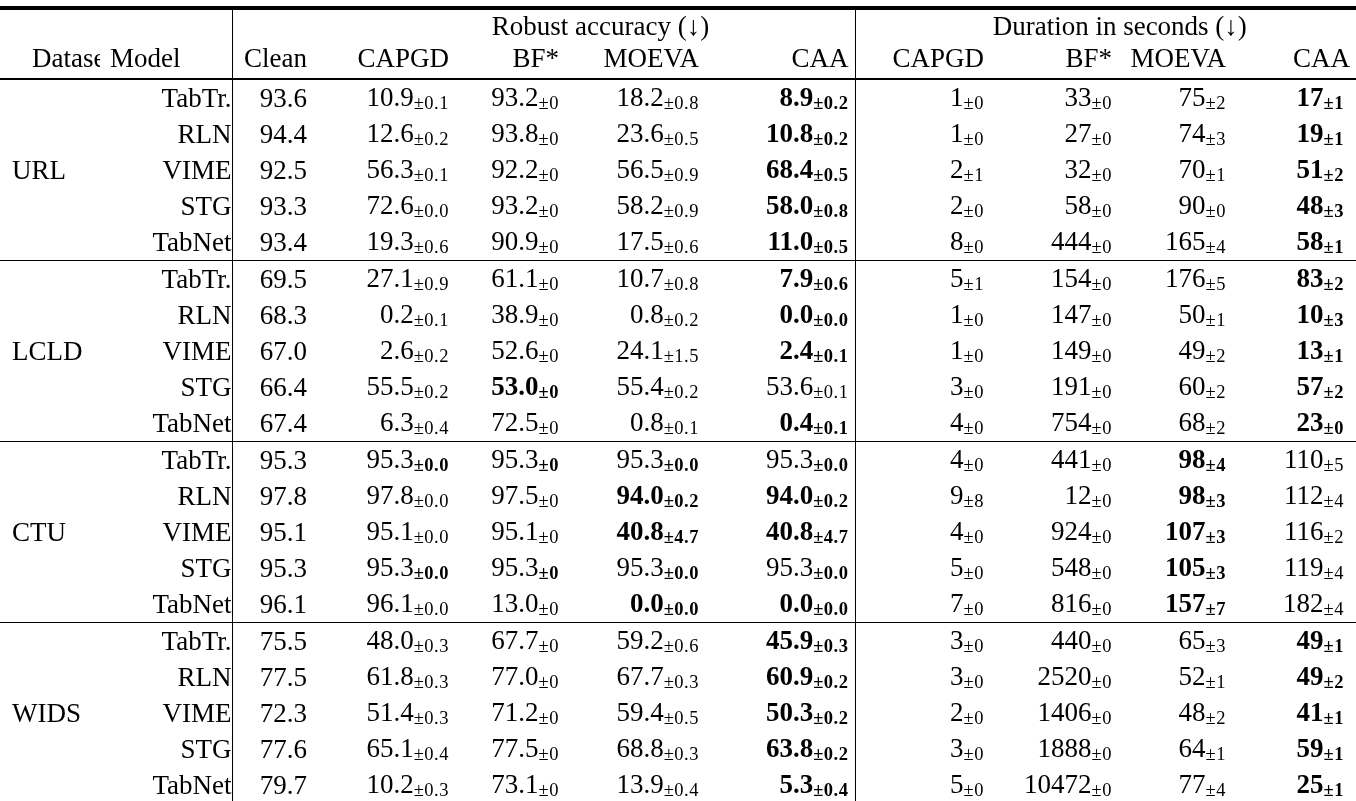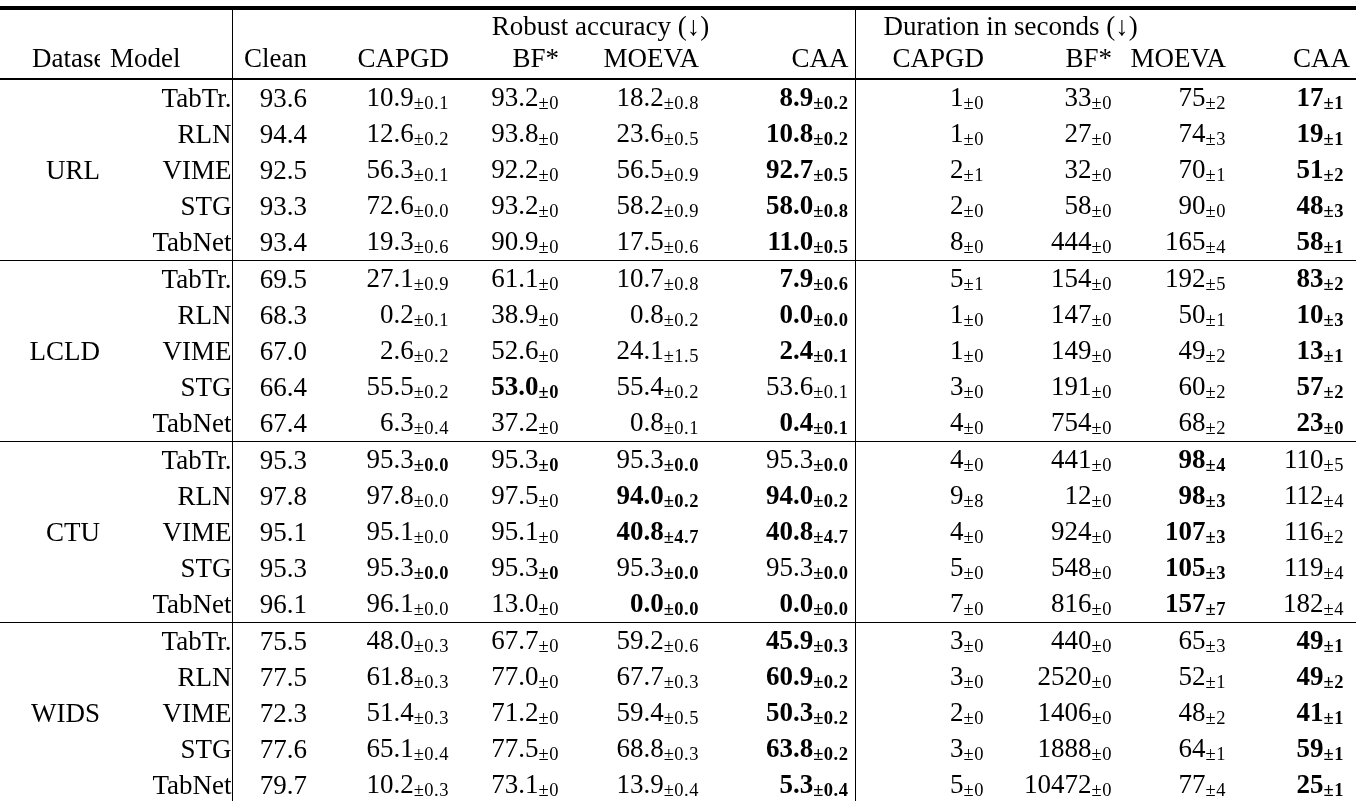--- a/index.html
+++ b/index.html
@@ -27,29 +27,29 @@
     white-space: nowrap;
     overflow: hidden;
   }
   thead th { height: 32px; vertical-align: bottom; }
   thead tr.subhead th { border-bottom: 2.5px solid #000; padding-bottom: 4px; }
   tbody td { height: 36px; }
   tbody.sep tr:first-child td { border-top: 1.8px solid #000; }
 
   .vr { border-right: 1.7px solid #000; }
 
-  .c-dataset { text-align: right; padding-left: 4px; vertical-align: middle; }
+  .c-dataset { text-align: left; padding-left: 12px; vertical-align: middle; }
   .c-model   { text-align: right; padding-left: 10px; }
   .c-num     { text-align: right; padding-right: 6px; }
   .last      { padding-right: 12px; text-align: right; }
 
   th.h-left  { text-align: left; }
   th.h-num   { text-align: right; padding-right: 6px; }
   th.h-span0 { text-align: center; padding-left: 114px; }
-  th.h-span1 { text-align: left; padding-left: 28px; }
+  th.h-span1 { text-align: center; padding-left: 28px; }
 
   .m { }
   .s { font-size: 18.5px; vertical-align: -2.5px; letter-spacing: 0.5px; }
   .b { font-weight: 700; }
 </style>
 </head>
 <body>
 
 <table class="results">
   <colgroup>
@@ -110,21 +110,21 @@
         <td class="c-num"><span class="m">27</span><span class="s">±0</span></td>
         <td class="c-num"><span class="m">74</span><span class="s">±3</span></td>
         <td class="c-num last"><span class="m b">19</span><span class="s b">±1</span></td>
       </tr>
       <tr>
         <td class="c-model vr">VIME</td>
         <td class="c-num"><span class="m">92.5</span></td>
         <td class="c-num"><span class="m">56.3</span><span class="s">±0.1</span></td>
         <td class="c-num"><span class="m">92.2</span><span class="s">±0</span></td>
         <td class="c-num"><span class="m">56.5</span><span class="s">±0.9</span></td>
-        <td class="c-num vr"><span class="m b">92.7</span><span class="s b">±0.5</span></td>
+        <td class="c-num vr"><span class="m b">68.4</span><span class="s b">±0.5</span></td>
         <td class="c-num"><span class="m">2</span><span class="s">±1</span></td>
         <td class="c-num"><span class="m">32</span><span class="s">±0</span></td>
         <td class="c-num"><span class="m">70</span><span class="s">±1</span></td>
         <td class="c-num last"><span class="m b">51</span><span class="s b">±2</span></td>
       </tr>
       <tr>
         <td class="c-model vr">STG</td>
         <td class="c-num"><span class="m">93.3</span></td>
         <td class="c-num"><span class="m">72.6</span><span class="s">±0.0</span></td>
         <td class="c-num"><span class="m">93.2</span><span class="s">±0</span></td>
@@ -152,21 +152,21 @@
       <tr>
         <td rowspan="5" class="c-dataset">LCLD</td>
         <td class="c-model vr">TabTr.</td>
         <td class="c-num"><span class="m">69.5</span></td>
         <td class="c-num"><span class="m">27.1</span><span class="s">±0.9</span></td>
         <td class="c-num"><span class="m">61.1</span><span class="s">±0</span></td>
         <td class="c-num"><span class="m">10.7</span><span class="s">±0.8</span></td>
         <td class="c-num vr"><span class="m b">7.9</span><span class="s b">±0.6</span></td>
         <td class="c-num"><span class="m">5</span><span class="s">±1</span></td>
         <td class="c-num"><span class="m">154</span><span class="s">±0</span></td>
-        <td class="c-num"><span class="m">192</span><span class="s">±5</span></td>
+        <td class="c-num"><span class="m">176</span><span class="s">±5</span></td>
         <td class="c-num last"><span class="m b">83</span><span class="s b">±2</span></td>
       </tr>
       <tr>
         <td class="c-model vr">RLN</td>
         <td class="c-num"><span class="m">68.3</span></td>
         <td class="c-num"><span class="m">0.2</span><span class="s">±0.1</span></td>
         <td class="c-num"><span class="m">38.9</span><span class="s">±0</span></td>
         <td class="c-num"><span class="m">0.8</span><span class="s">±0.2</span></td>
         <td class="c-num vr"><span class="m b">0.0</span><span class="s b">±0.0</span></td>
         <td class="c-num"><span class="m">1</span><span class="s">±0</span></td>
@@ -195,21 +195,21 @@
         <td class="c-num vr"><span class="m">53.6</span><span class="s">±0.1</span></td>
         <td class="c-num"><span class="m">3</span><span class="s">±0</span></td>
         <td class="c-num"><span class="m">191</span><span class="s">±0</span></td>
         <td class="c-num"><span class="m">60</span><span class="s">±2</span></td>
         <td class="c-num last"><span class="m b">57</span><span class="s b">±2</span></td>
       </tr>
       <tr>
         <td class="c-model vr">TabNet</td>
         <td class="c-num"><span class="m">67.4</span></td>
         <td class="c-num"><span class="m">6.3</span><span class="s">±0.4</span></td>
-        <td class="c-num"><span class="m">37.2</span><span class="s">±0</span></td>
+        <td class="c-num"><span class="m">72.5</span><span class="s">±0</span></td>
         <td class="c-num"><span class="m">0.8</span><span class="s">±0.1</span></td>
         <td class="c-num vr"><span class="m b">0.4</span><span class="s b">±0.1</span></td>
         <td class="c-num"><span class="m">4</span><span class="s">±0</span></td>
         <td class="c-num"><span class="m">754</span><span class="s">±0</span></td>
         <td class="c-num"><span class="m">68</span><span class="s">±2</span></td>
         <td class="c-num last"><span class="m b">23</span><span class="s b">±0</span></td>
       </tr>
     </tbody>
     <tbody class="group sep">
       <tr>

